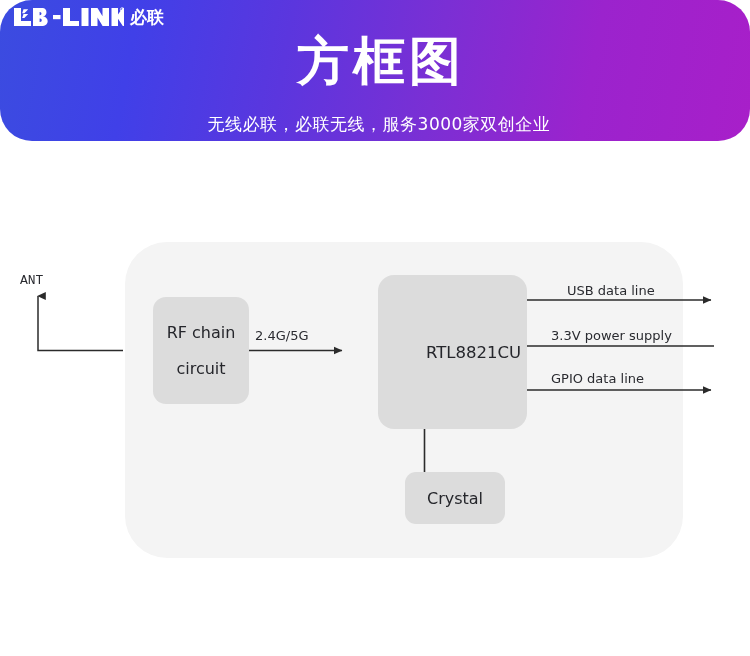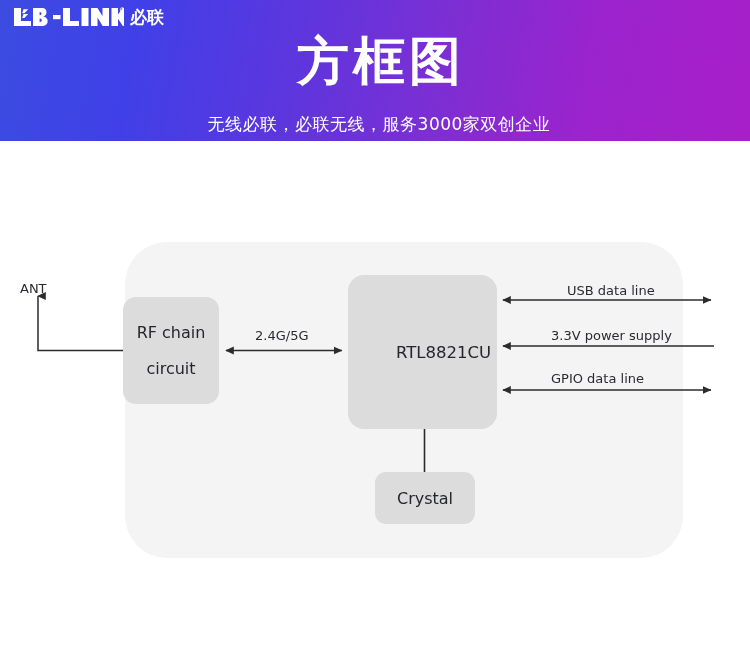--- a/index.html
+++ b/index.html
@@ -28,20 +28,21 @@
     width: 750px;
     height: 141px;
     background: linear-gradient(100deg,
         #3b4ce0 0%,
         #4040e8 18%,
         #5b36de 38%,
         #7b2fd4 58%,
         #9b23cd 78%,
         #a81fc9 100%);
     overflow: hidden;
+    border-radius: 32px;
   }
 
   .brand {
     position: absolute;
     left: 12px;
     top: 5px;
     display: flex;
     align-items: center;
     gap: 6px;
     height: 24px;
@@ -114,20 +115,21 @@
     background: #dcdcdc;
     border-radius: 12px;
     display: flex;
     flex-direction: column;
     align-items: center;
     justify-content: center;
     color: #25262b;
     font-size: 16px;
     font-family: "DejaVu Sans", "Liberation Sans", sans-serif;
     text-align: center;
+    margin-left: 30px;
   }
 
   .blk-rf {
     left: 123px;
     top: 150px;
     width: 96px;
     height: 107px;
     border-radius: 13px;
     gap: 17px;
   }
@@ -154,21 +156,21 @@
 
   .conn-label {
     position: absolute;
     color: #2a2b30;
     font-size: 13px;
     line-height: 16px;
     white-space: nowrap;
     font-family: "DejaVu Sans", "Liberation Sans", sans-serif;
   }
 
-  .lbl-ant      { left: 20px;  top: 134px; }
+  .lbl-ant      { left: 20px;  top: 126px; font-family: Liberation Mono, monospace; }
   .lbl-24g5g    { left: 255px; top: 181px; }
   .lbl-usb      { left: 567px; top: 136px; }
   .lbl-33v      { left: 551px; top: 181px; }
   .lbl-gpio     { left: 551px; top: 224px; }
 
   .wires {
     position: absolute;
     left: 0; top: 0;
     width: 750px;
     height: 509px;

